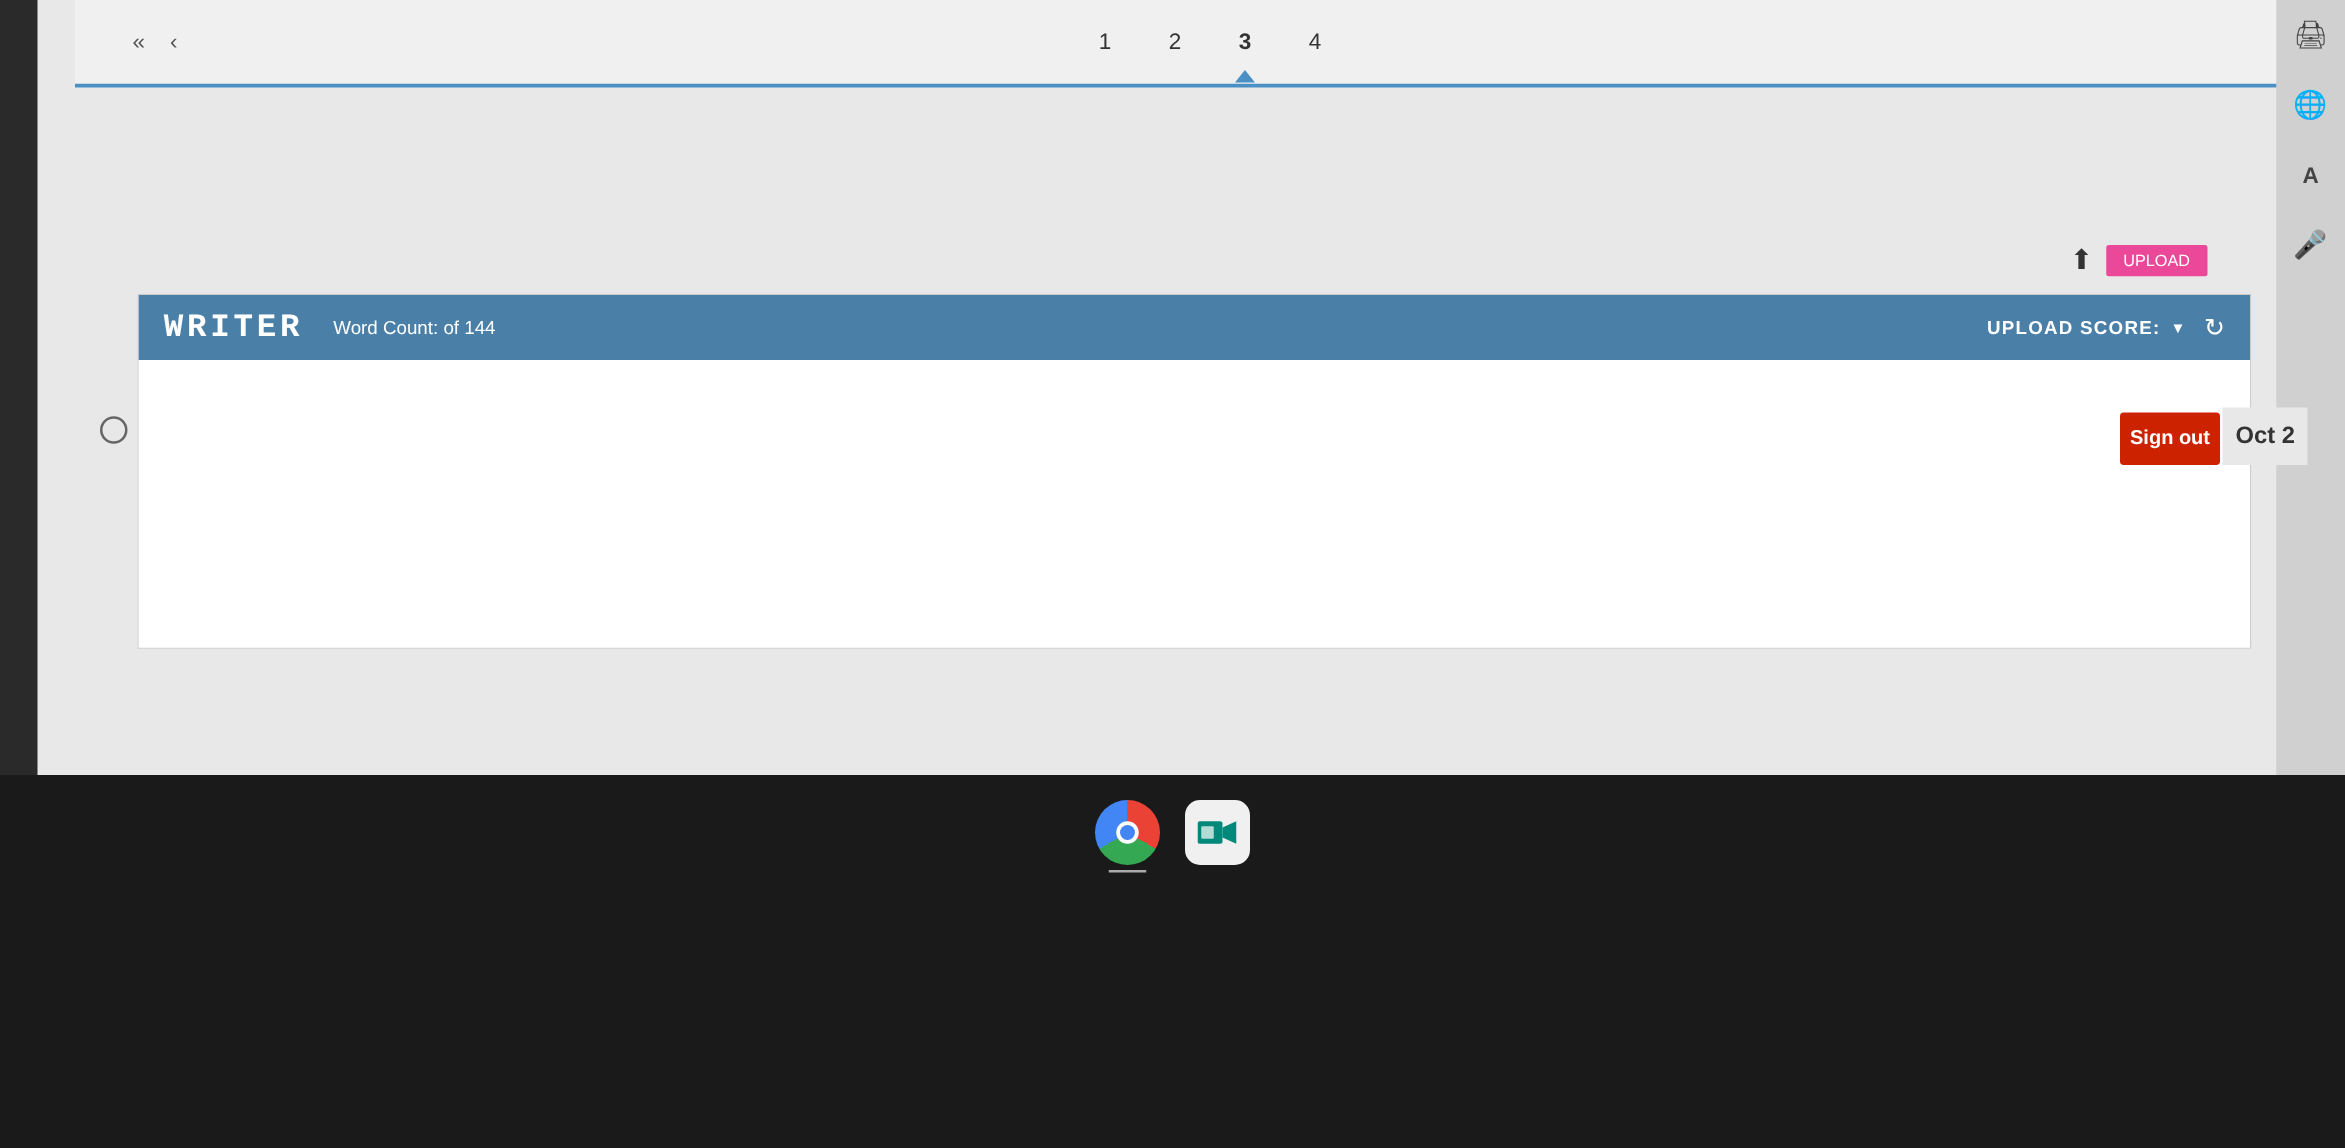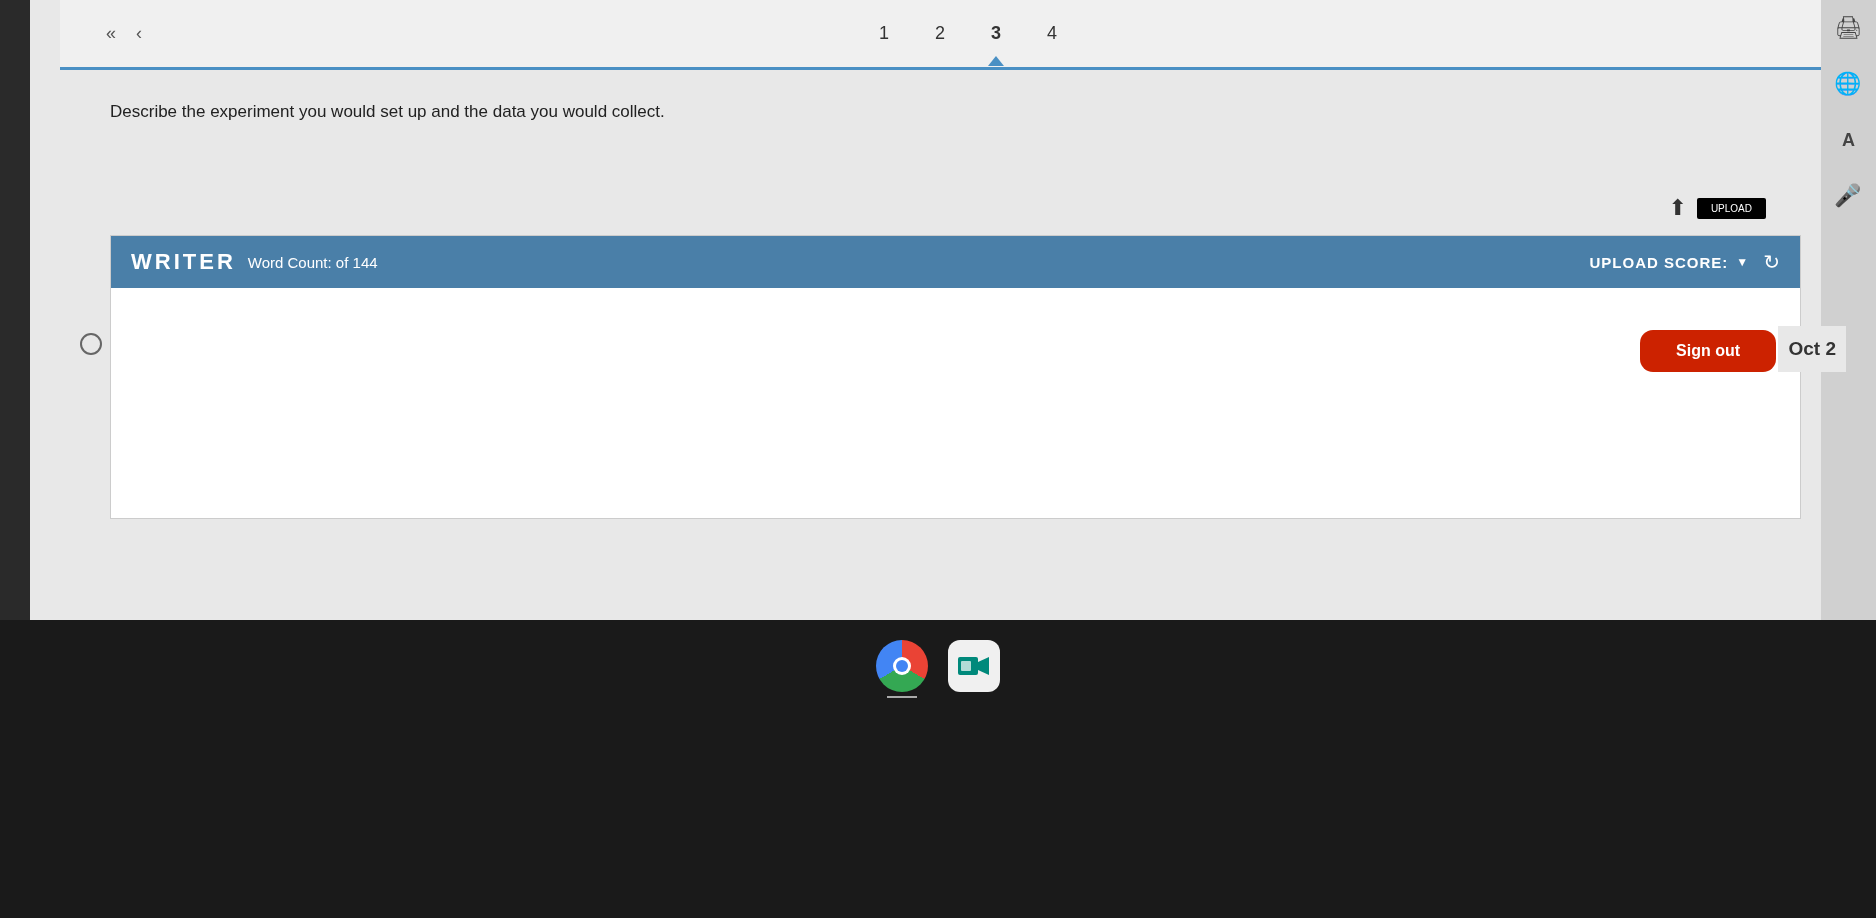--- a/index.html
+++ b/index.html
@@ -137,25 +137,25 @@
       gap: 10px;
     }
 
     .upload-icon {
       font-size: 22px;
       color: #333;
       cursor: pointer;
     }
 
     .upload-btn {
-      background: #000000;
+      background: #ec4899;
       color: white;
       border: none;
       padding: 5px 14px;
-      font-size: 10px;
+      font-size: 13px;
       cursor: pointer;
       border-radius: 2px;
     }
 
     
     .writer-panel {
       position: absolute;
       top: 235px;
       left: 80px;
       right: 75px;
@@ -166,25 +166,25 @@
     .writer-header {
       background: #4a7fa8;
       display: flex;
       align-items: center;
       padding: 10px 20px;
       height: 52px;
     }
 
     .writer-title {
       color: white;
-      font-size: 22px;
+      font-size: 26px;
       font-weight: bold;
       letter-spacing: 3px;
-      margin-right: 12px;
-      font-family: Liberation Sans, sans-serif;
+      margin-right: 24px;
+      font-family: Liberation Mono, monospace;
     }
 
     .word-count {
       color: white;
       font-size: 15px;
     }
 
     .overall-score {
       margin-left: auto;
       color: white;
@@ -271,25 +271,25 @@
     }
 
     
     .sign-out-btn {
       position: absolute;
       bottom: 248px;
       right: 100px;
       background: #cc2200;
       color: white;
       border: none;
-      padding: 12px 36px;
+      padding: 12px 8px;
       font-size: 16px;
       font-weight: bold;
       cursor: pointer;
-      border-radius: 13px;
+      border-radius: 3px;
     }
 
     
     .date-display {
       position: absolute;
       bottom: 248px;
       right: 30px;
       color: #333;
       font-size: 19px;
       font-weight: bold;
@@ -336,23 +336,20 @@
 
     <div class="page-numbers">
       <span class="page-num">1</span>
       <span class="page-num">2</span>
       <span class="page-num active">3<span class="arrow-up"></span>
       </span>
       <span class="page-num">4</span>
     </div>
   </div>
 
-  <div class="main-content">
-    <p class="question-text">Describe the experiment you would set up and the data you would collect.</p>
-  </div>
 
   <div class="upload-area">
     <span class="upload-icon">⬆</span>
     <button class="upload-btn">UPLOAD</button>
   </div>
 
   <div class="writer-panel">
     <div class="writer-header">
       <span class="writer-title">WRITER</span>
       <span class="word-count">Word Count: of 144</span>

